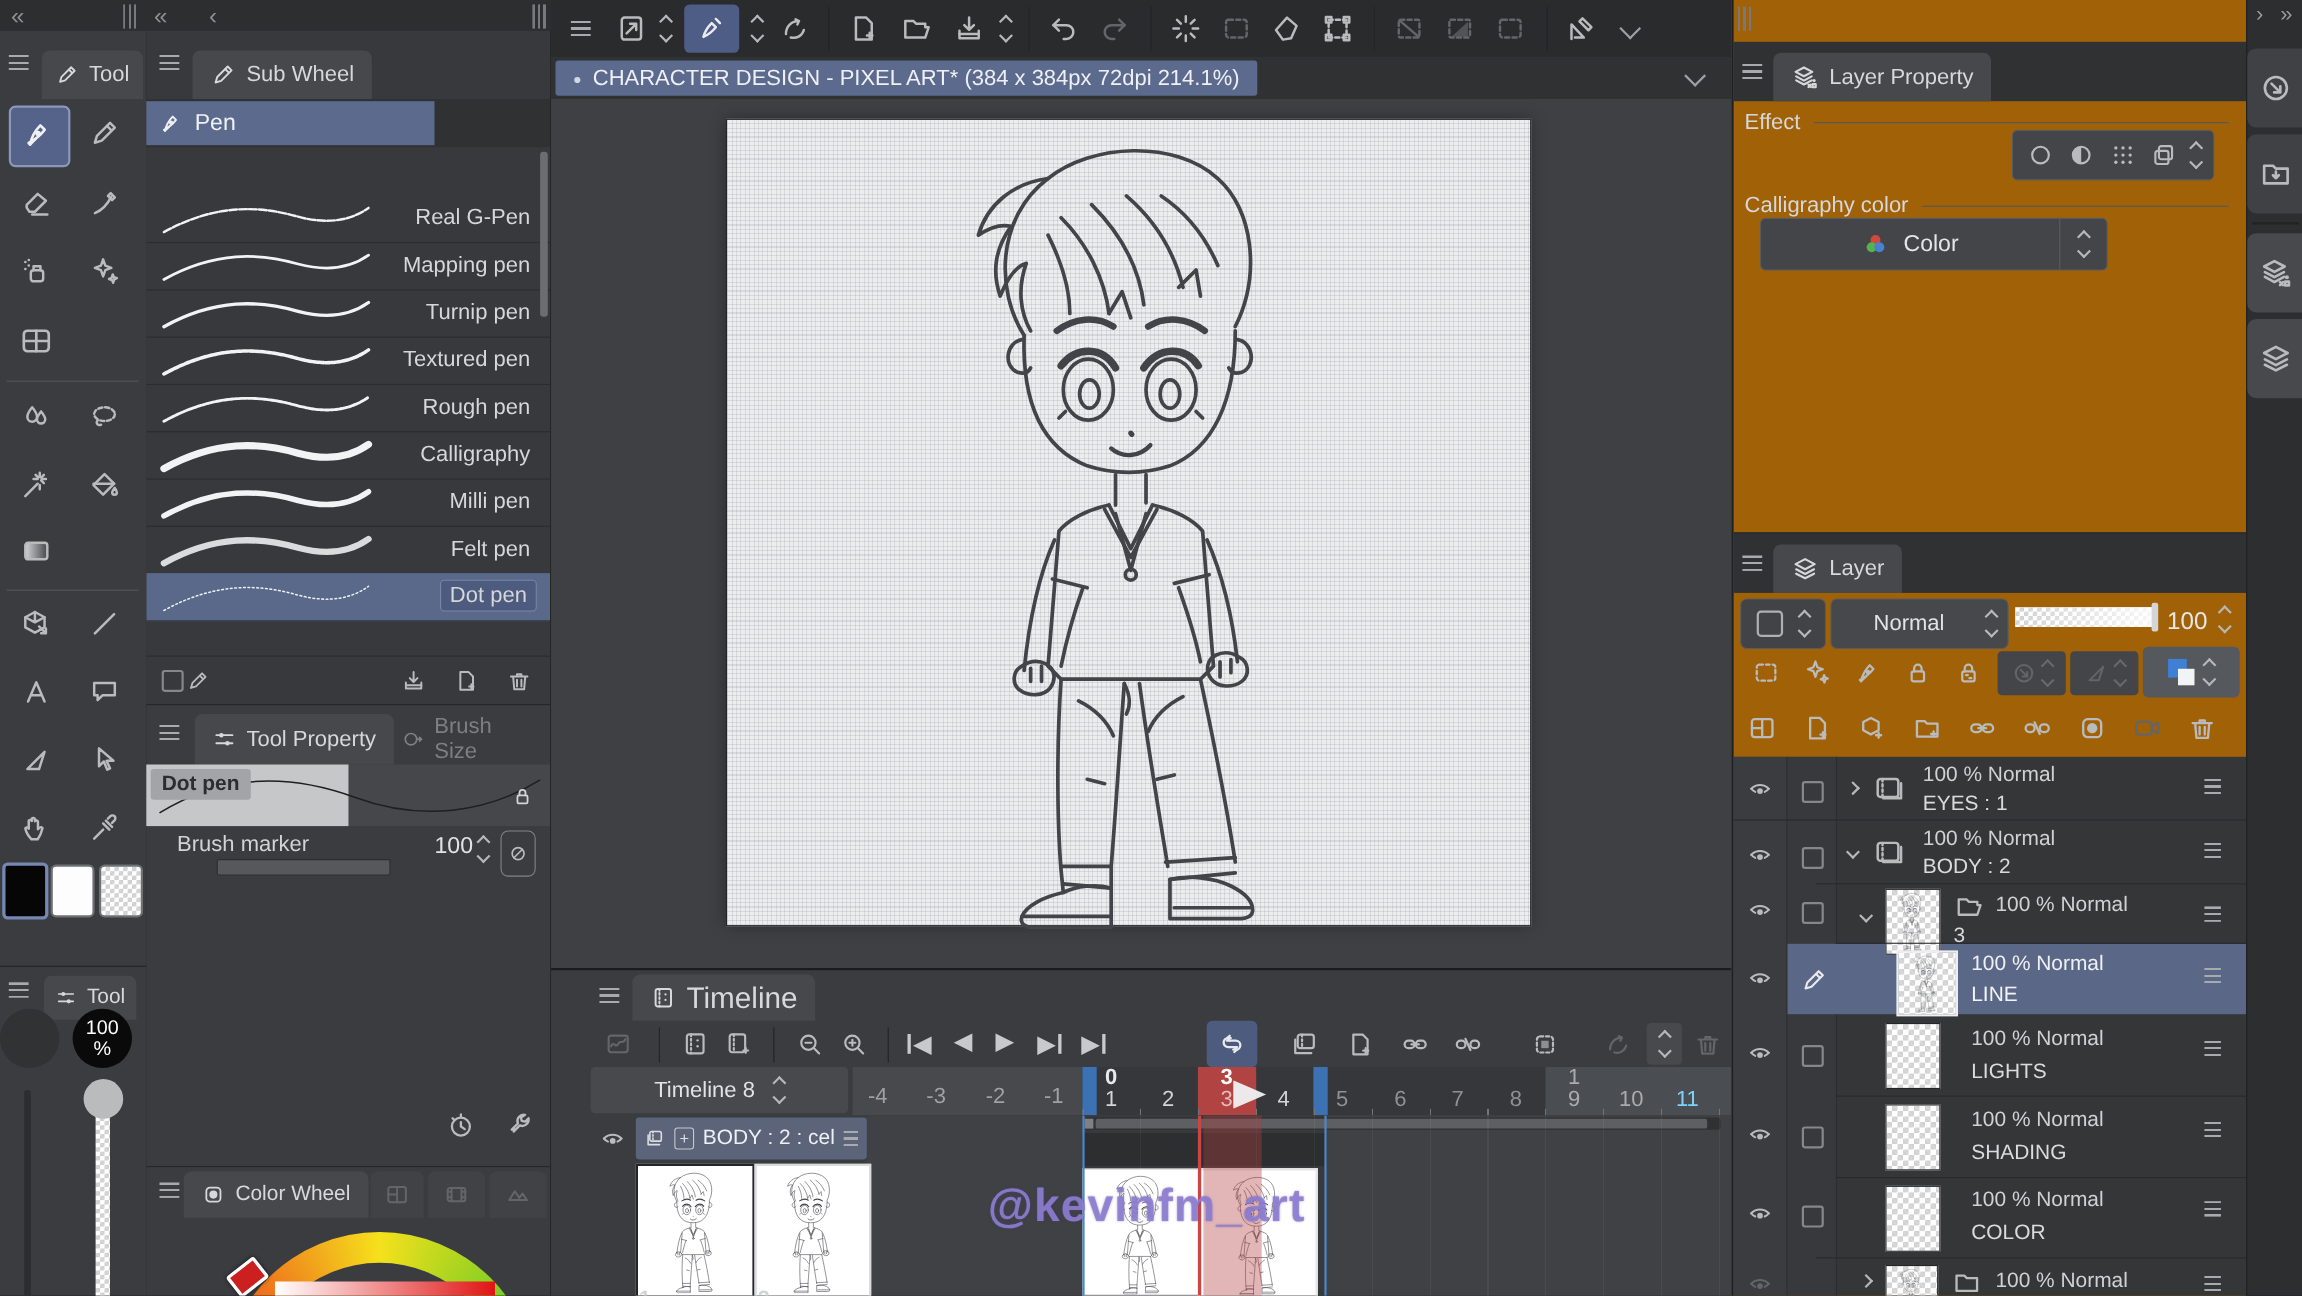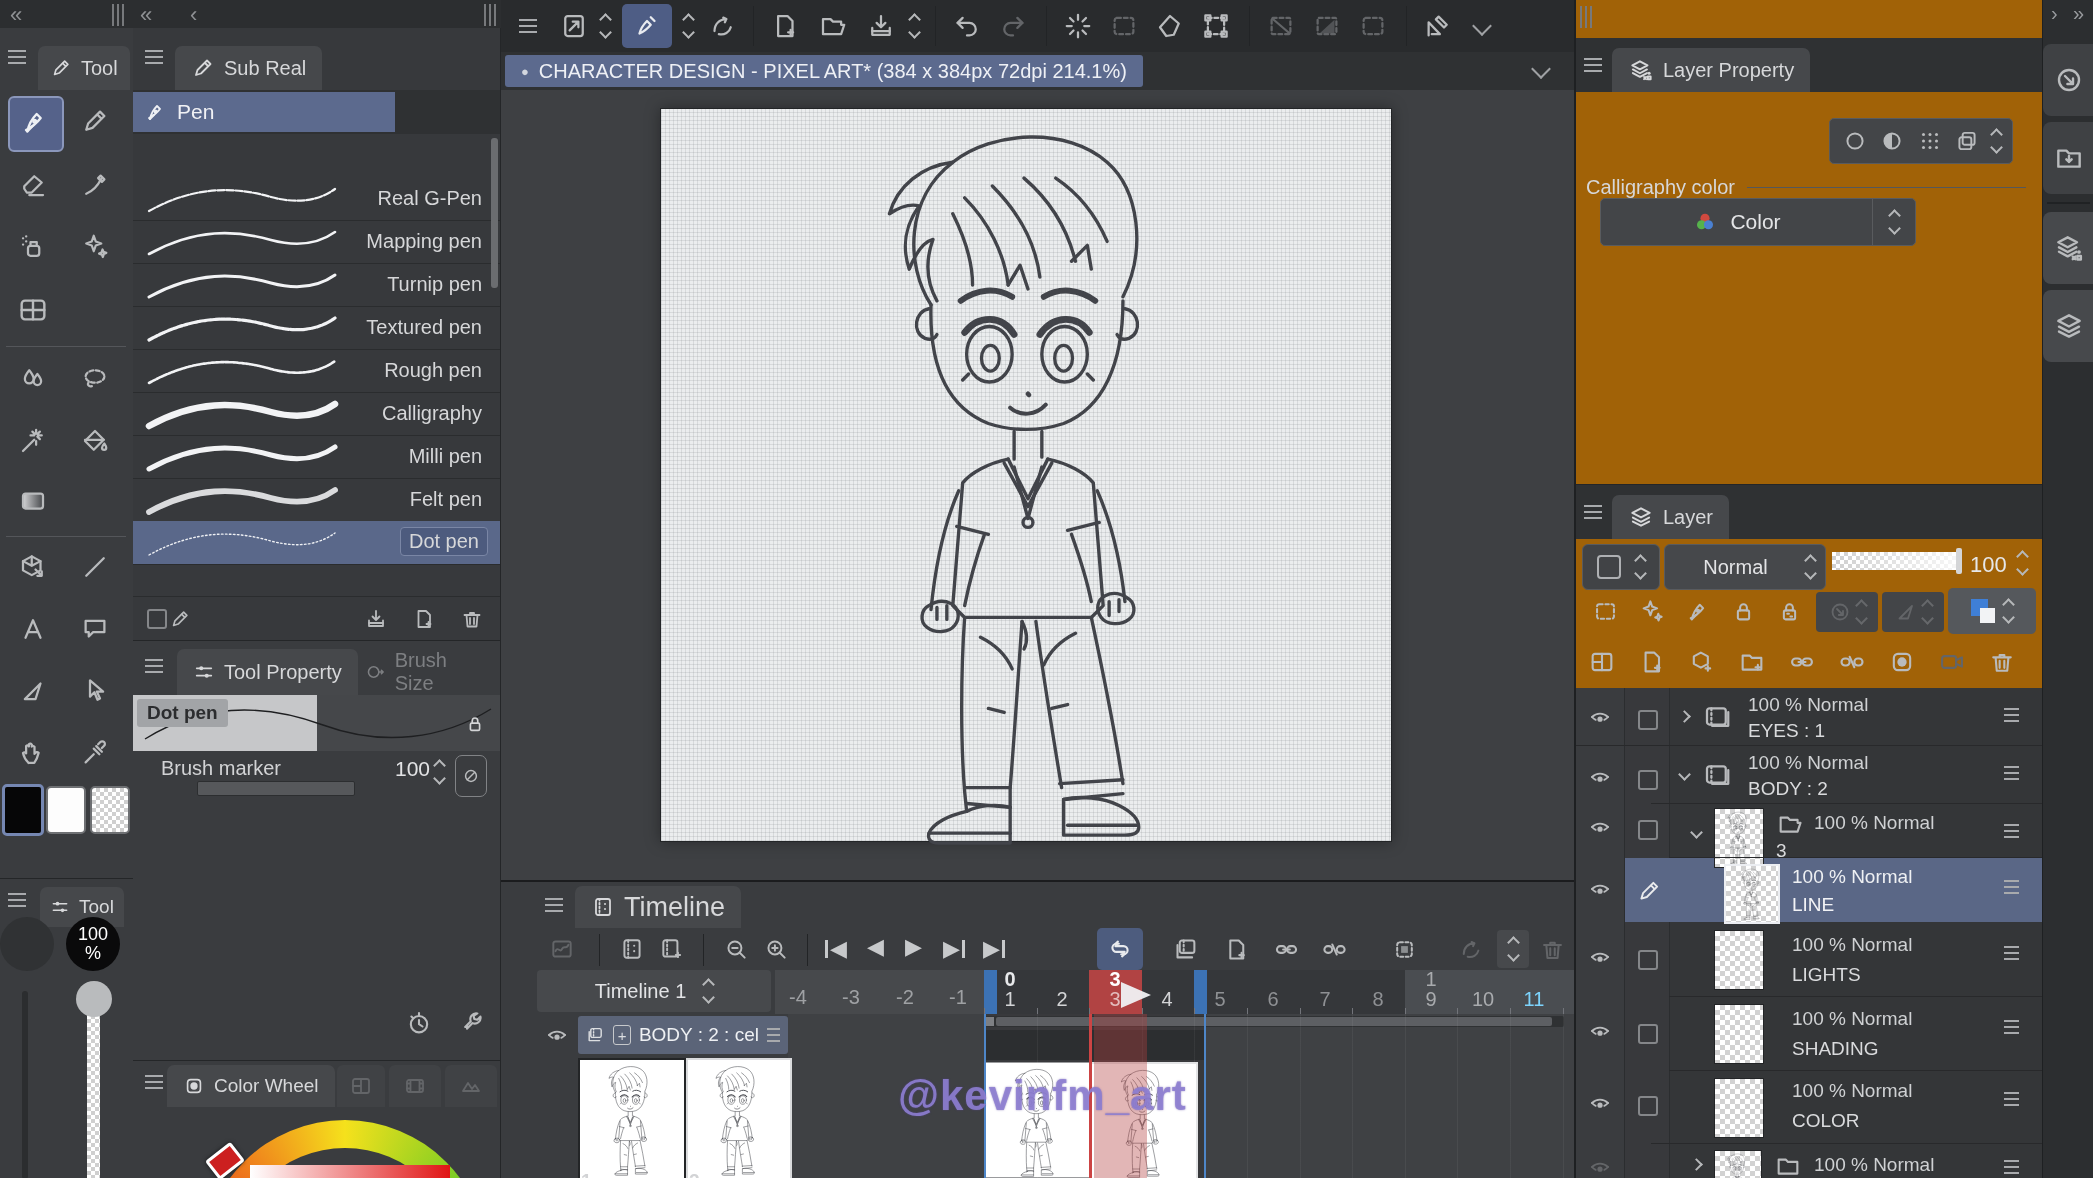--- a/index.html
+++ b/index.html
@@ -513,21 +513,21 @@
     <div class="abs checker-sm" style="left:87px;top:120px;width:13px;height:180px"></div>
     <div class="abs" style="left:76px;top:102px;width:36px;height:36px;background:#b9bbbd;border-radius:50%"></div>
   </div>
 
   <div class="abs" style="left:133px;top:28px;width:367px;height:612px;background:#37393c;border-right:1px solid #242628">
     <div class="abs menu3" style="left:12px;top:22px"></div>
     <div class="abs tab" style="left:42px;top:18px">
       <svg class="ic" width="24" height="24">
           <use href="#s-pencil"></use>
         </svg>
-      <span>Sub Real</span>
+      <span>Sub Wheel</span>
     </div>
 
     <div class="abs" style="left:0;top:62px;width:367px;height:44px;background:#2f3133">
       <div class="abs flex" style="left:0;top:2px;width:262px;height:40px;background:#5c6a8e;gap:10px;padding-left:10px;box-sizing:border-box">
         <svg class="ic" width="24" height="24" style="color:#eef0f4">
             <use href="#s-nib"></use>
           </svg>
         <span style="font-size:21px;color:#f0f1f5">Pen</span>
       </div>
     </div>
@@ -849,21 +849,21 @@
         <div class="chevs">
             <span class="cu"></span>
             <span class="cd"></span>
           </div>
       </div>
       <svg class="ic dim abs" width="27" height="27" style="left:1038px;top:54px">
           <use href="#s-trash"></use>
         </svg>
 
       <div class="abs flex" style="left:36px;top:88px;width:234px;height:42px;background:#47494c;border-radius:4px;justify-content:center;gap:18px">
-        <span style="font-size:20px;color:#e2e3e5">Timeline 1</span>
+        <span style="font-size:20px;color:#e2e3e5">Timeline 8</span>
         <div class="chevs">
             <span class="cu"></span>
             <span class="cd"></span>
           </div>
       </div>
 
       <div class="abs" style="left:274px;top:88px;width:799px;height:44px;overflow:hidden">
         <div class="abs" style="left:0;top:0;width:209px;height:44px;background:#47494c"></div>
         <div class="abs" style="left:209px;top:0;width:421px;height:44px;background:#35373a"></div>
         <div class="abs" style="left:630px;top:0;width:169px;height:44px;background:#4a4d51"></div>
@@ -958,20 +958,24 @@
 
     <div class="abs panelhead" style="left:0;top:38px;width:466px;height:54px">
       <div class="abs menu3" style="left:8px;top:20px"></div>
       <div class="abs tab" style="left:36px;top:10px">
         <svg class="ic" width="26" height="26">
             <use href="#s-layerprop"></use>
           </svg>
         <span>Layer Property</span>
       </div>
     </div>
+    <div class="abs flex" style="left:10px;top:100px;width:440px;gap:12px">
+      <span style="font-size:20px;color:#d6d7d9">Effect</span>
+      <div style="flex:1;height:1px;background:#55575a"></div>
+    </div>
     <div class="abs flex" style="left:253px;top:118px;width:182px;height:44px;background:#434548;border:1px solid #595b5e;border-radius:5px;justify-content:space-evenly">
       <svg class="ic btn" width="26" height="26">
           <use href="#s-circ"></use>
         </svg>
       <svg class="ic btn" width="26" height="26">
           <use href="#s-tonecirc"></use>
         </svg>
       <svg class="ic btn" width="26" height="26">
           <use href="#s-dots"></use>
         </svg>

